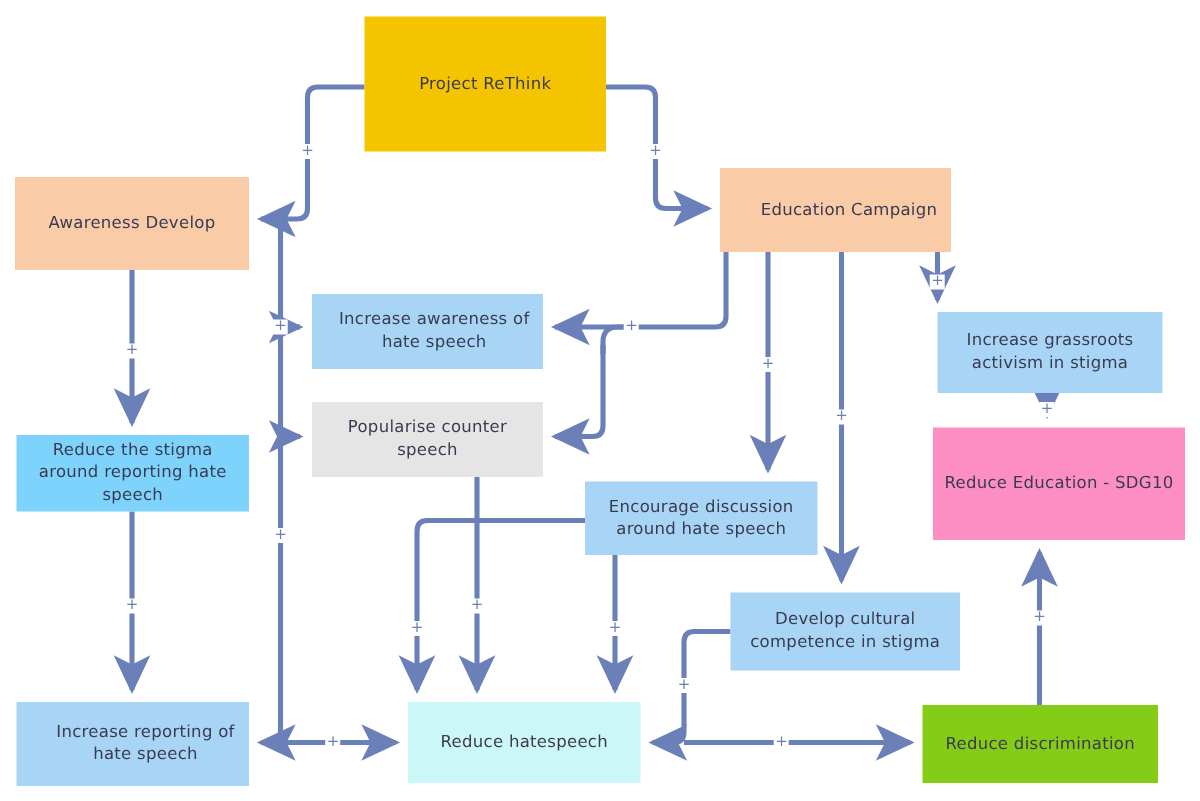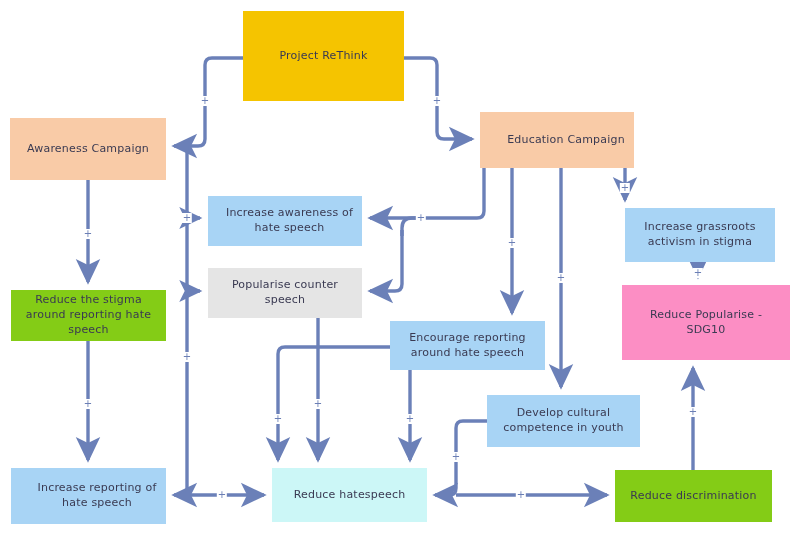--- a/index.html
+++ b/index.html
@@ -95,45 +95,45 @@
       <path d="M693,470 L693,368" marker-end="url(#ah)"></path>
 
     </g>
   </svg>
 
   <div id="nodes">
       <div class="node" style="left: 243px; top: 11px; width: 161px; height: 90px; background: rgb(245, 196, 0);">
         <span>Project ReThink</span>
       </div>
       <div class="node" style="left: 10px; top: 118px; width: 156px; height: 62px; background: rgb(249, 203, 167);">
-        <span>Awareness Campaign</span>
+        <span>Awareness Develop</span>
       </div>
       <div class="node" style="left: 480px; top: 112px; width: 154px; height: 56px; background: rgb(249, 203, 167); padding-left: 25px;">
         <span>Education Campaign</span>
       </div>
       <div class="node" style="left: 208px; top: 196px; width: 154px; height: 50px; background: rgb(168, 212, 245); padding-left: 16px;">
         <span>Increase awareness of hate speech</span>
       </div>
       <div class="node" style="left: 208px; top: 268px; width: 154px; height: 50px; background: #e5e5e5;">
         <span>Popularise counter speech</span>
       </div>
-      <div class="node" style="left: 11px; top: 290px; width: 155px; height: 51px; background: #84cc16; text-align: center;">
+      <div class="node" style="left: 11px; top: 290px; width: 155px; height: 51px; background: #7dd3fc; text-align: center;">
         <span>Reduce the stigma around reporting hate speech</span>
       </div>
       <div class="node" style="left: 625px; top: 208px; width: 150px; height: 54px; background: rgb(168, 212, 245);">
         <span>Increase grassroots activism in stigma</span>
       </div>
       <div class="node" style="left: 622px; top: 285px; width: 168px; height: 75px; background: rgb(252, 142, 196);">
-        <span>Reduce Popularise - SDG10</span>
+        <span>Reduce Education - SDG10</span>
       </div>
       <div class="node" style="left: 390px; top: 321px; width: 155px; height: 49px; background: rgb(168, 212, 245);">
-        <span>Encourage reporting around hate speech</span>
+        <span>Encourage discussion around hate speech</span>
       </div>
       <div class="node" style="left: 487px; top: 395px; width: 153px; height: 52px; background: rgb(168, 212, 245);">
-        <span>Develop cultural competence in youth</span>
+        <span>Develop cultural competence in stigma</span>
       </div>
       <div class="node" style="left: 11px; top: 468px; width: 155px; height: 56px; background: rgb(168, 212, 245); padding-left: 24px;">
         <span>Increase reporting of hate speech</span>
       </div>
       <div class="node" style="left: 272px; top: 468px; width: 155px; height: 54px; background: rgb(204, 247, 247);">
         <span>Reduce hatespeech</span>
       </div>
       <div class="node" style="left: 615px; top: 470px; width: 157px; height: 52px; background: #84cc16;">
         <span>Reduce discrimination</span>
       </div>

